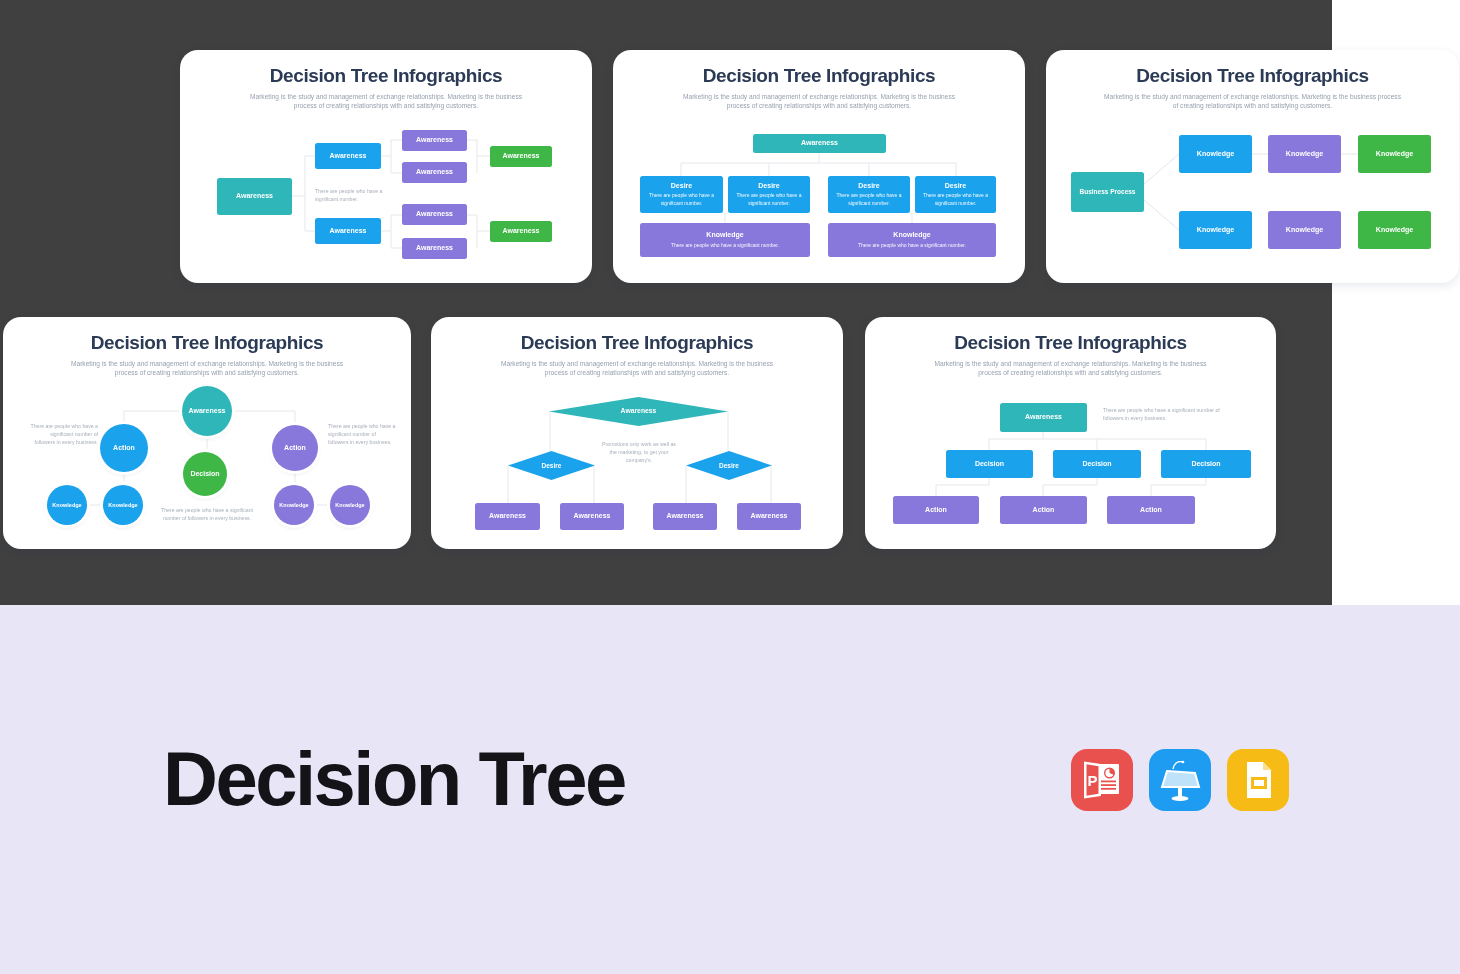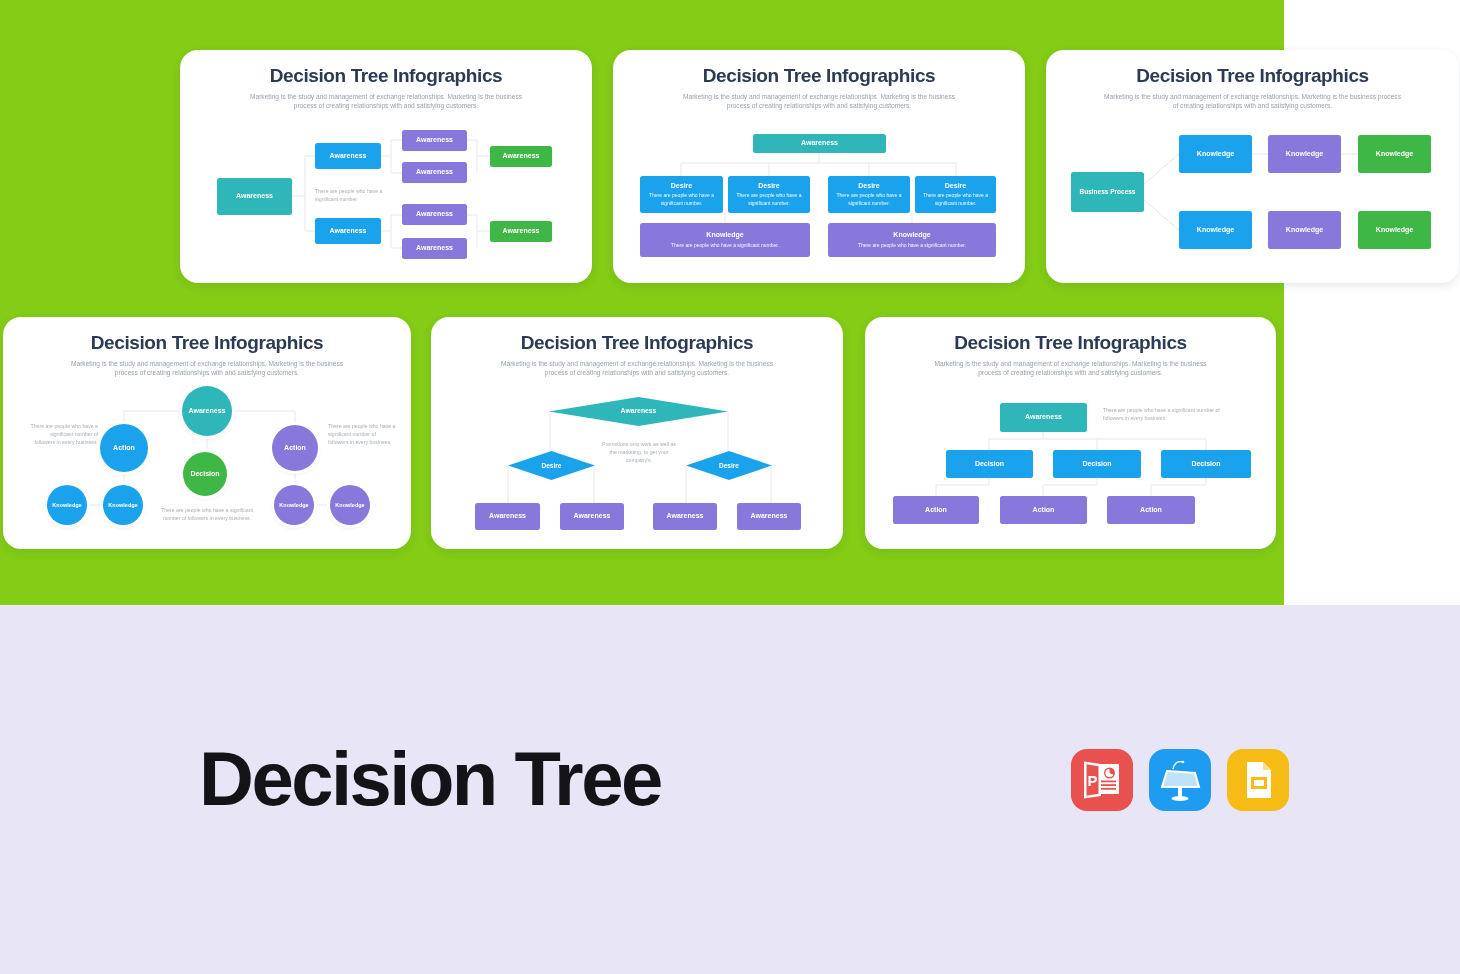--- a/index.html
+++ b/index.html
@@ -1,21 +1,21 @@
 <!DOCTYPE html>
 <html><head>
 <meta charset="utf-8">
 <style>
   html,body{margin:0;padding:0;}
   body{
     width:1460px;height:974px;position:relative;overflow:hidden;
     font-family:"Liberation Sans",sans-serif;
     -webkit-font-smoothing:antialiased;
   }
-  .hero{position:absolute;left:0;top:0;width:1284px;height:605px;background:#84cc16;}
+  .hero{position:absolute;left:0;top:0;width:1284px;height:605px;background:#404040;padding-left:48px;}
   .footer{position:absolute;left:0;top:605px;width:1460px;height:369px;background:#E8E5F6;}
 
   .card{
     position:absolute;background:#ffffff;border-radius:18px;
     box-shadow:0 3px 10px rgba(0,40,90,.10);
   }
   .card-title{
     position:absolute;top:15px;left:0;right:0;text-align:center;
     font-weight:bold;font-size:19px;letter-spacing:-.4px;color:#2B3A55;
   }
@@ -34,21 +34,21 @@
   .purple{background:#8878DC;} .green{background:#3EB746;}
   .nnote{font-weight:normal;font-size:5px;line-height:1.45;padding:2px 5px 0 5px;opacity:.95;}
   .circ{border-radius:50%;box-shadow:0 0 0 3px #fff,0 2px 5px rgba(0,0,0,.14);}
   .dmd{clip-path:polygon(50% 0,100% 50%,50% 100%,0 50%);border-radius:0;}
   .gnote{
     position:absolute;font-size:5.2px;line-height:1.5;color:#A7AEB9;
   }
 
   .big-title{
     position:absolute;left:163px;top:130px;
-    font-size:76px;font-weight:800;letter-spacing:-2.5px;color:#141318;margin-left:36px;
+    font-size:76px;font-weight:800;letter-spacing:-2.5px;color:#141318;
   }
   .fmt-icons{position:absolute;left:1071px;top:144px;display:flex;gap:16px;}
   .fmt-icons svg{display:block;}
 </style>
 </head>
 <body>
 
 <div class="hero">
 
   <div class="card" style="left:180px;top:50px;width:412px;height:233px">

